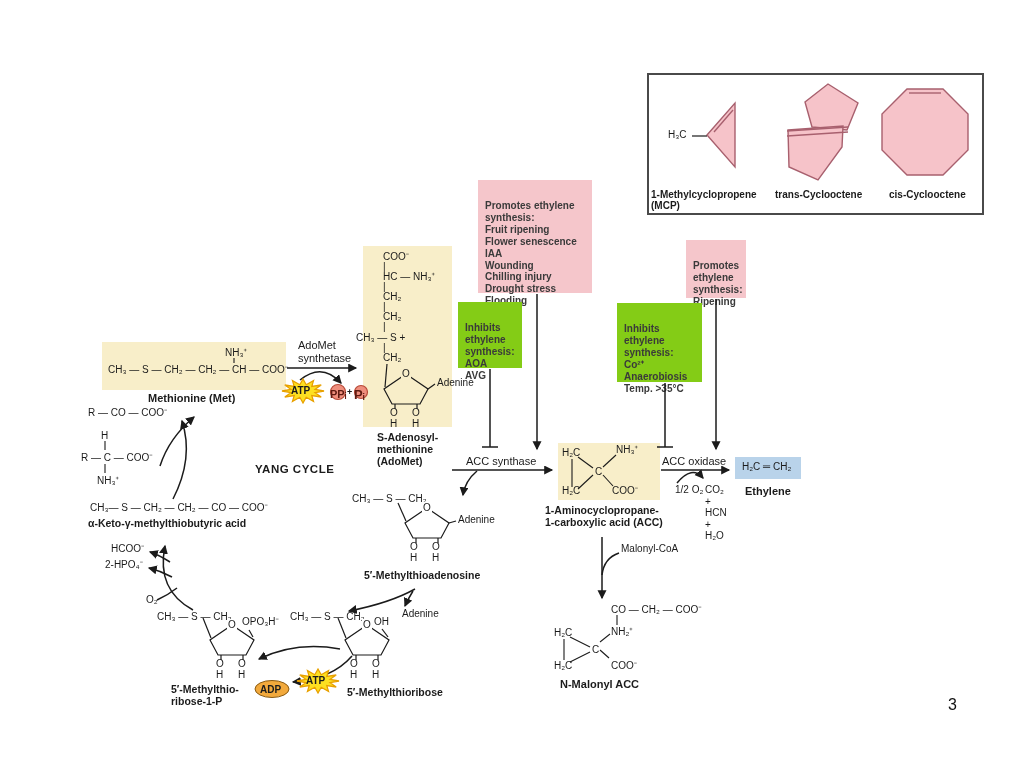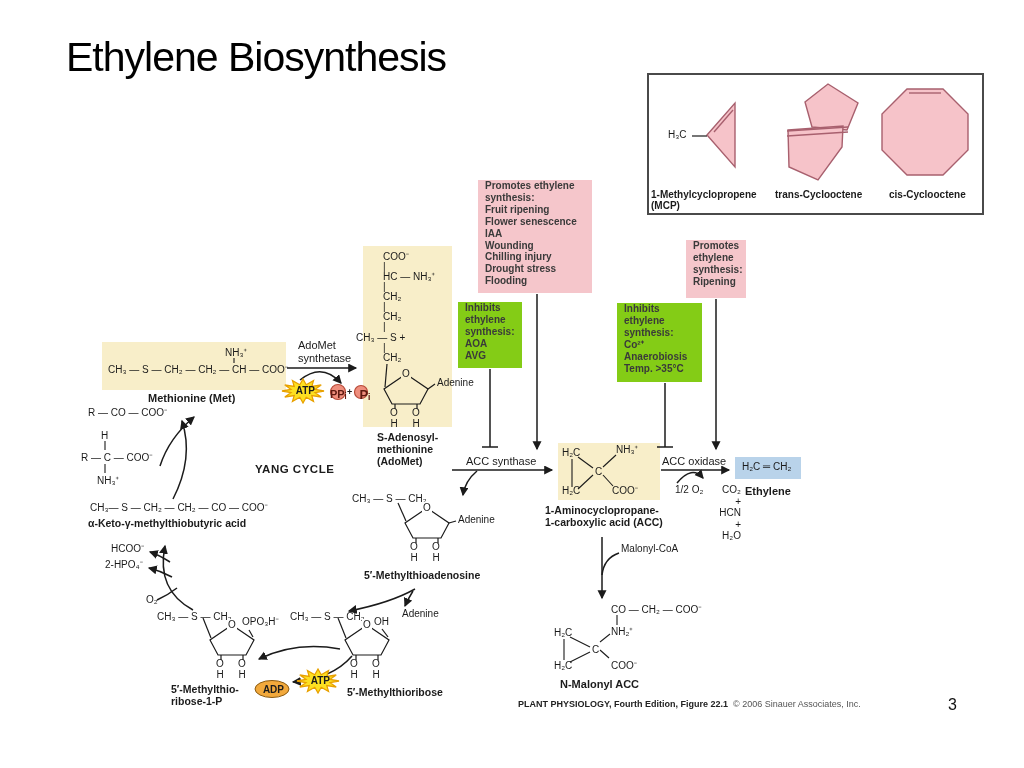--- a/index.html
+++ b/index.html
@@ -4,42 +4,41 @@
 <style>
   html,body{margin:0;padding:0;background:#e8e8e8}
   .slide{position:relative;width:1024px;height:768px;background:#ffffff;overflow:hidden;
          font-family:"Liberation Sans",sans-serif;color:#1b1b1b}
   .title{position:absolute;left:66px;top:34px;font-size:41px;letter-spacing:-1px;color:#000;white-space:pre}
   .pagenum{position:absolute;left:948px;top:696px;font-size:16px;color:#111}
   .lbl{position:absolute;font-size:10px;line-height:1.14;color:#1b1b1b;white-space:pre-line}
   .f11{font-size:11px}
   .b{font-weight:700}
   .i{}
-  .ctr{text-align:right}
+  .ctr{text-align:left}
   .regbox{position:absolute;font-size:10px;font-weight:700;line-height:11.9px;color:#3a3a3a;
-          padding:0 7px;white-space:pre-line;box-sizing:border-box}
+          padding:20px 7px;white-space:pre-line;box-sizing:border-box}
   .pink{background:#f5c6cb}
   .teal{background:#84cc16}
   .molbox{position:absolute;background:#f8eec9}
   .bluebox{position:absolute;background:#b9d3ea}
   .inset{position:absolute;left:647px;top:73px;width:337px;height:142px;border:2px solid #4a4a4a;
          background:#fff;box-sizing:border-box}
   .ringO{background:#fff;padding:0 1px}
   .ringO.cream{background:#f8eec9}
   svg.layer{position:absolute;left:0;top:0;pointer-events:none}
   .chain{line-height:10px}
   .cap{position:absolute;left:518px;top:699px;font-size:9px;color:#222;white-space:pre}
   .cap .c2{color:#555;margin-left:5px;font-weight:400;font-style:normal}
 </style>
 </head>
 <body>
 
 <div class="slide">
 
-  <div class="title">Ethylene Biosynthesis</div>
   <div class="pagenum">3</div>
 
   <div class="molbox" style="left:102px;top:342px;width:184px;height:48px"></div>
   <div class="molbox" style="left:363px;top:246px;width:89px;height:181px"></div>
   <div class="molbox" style="left:558px;top:443px;width:102px;height:57px"></div>
   <div class="bluebox" style="left:735px;top:457px;width:66px;height:22px"></div>
 
   <div class="regbox pink" style="left:478px;top:180px;width:114px;height:113px">Promotes ethylene
 synthesis:
 Fruit ripening
@@ -273,15 +272,14 @@
 
   <div class="lbl" style="left:352px;top:493px">CH₃ — S — CH₂</div>
   <div class="lbl ringO" style="left:422px;top:502px">O</div>
   <div class="lbl" style="left:458px;top:514px">Adenine</div>
   <div class="lbl ctr" style="left:410px;top:541px">O
 H</div>
   <div class="lbl ctr" style="left:432px;top:541px">O
 H</div>
   <div class="lbl b" style="left:364px;top:570px;font-size:10.5px">5′-Methylthioadenosine</div>
 
-  <div class="cap"><span class="b i">PLANT PHYSIOLOGY, Fourth Edition, Figure 22.1</span><span class="c2">© 2006 Sinauer Associates, Inc.</span></div>
 
 </div>
 
 </body></html>

